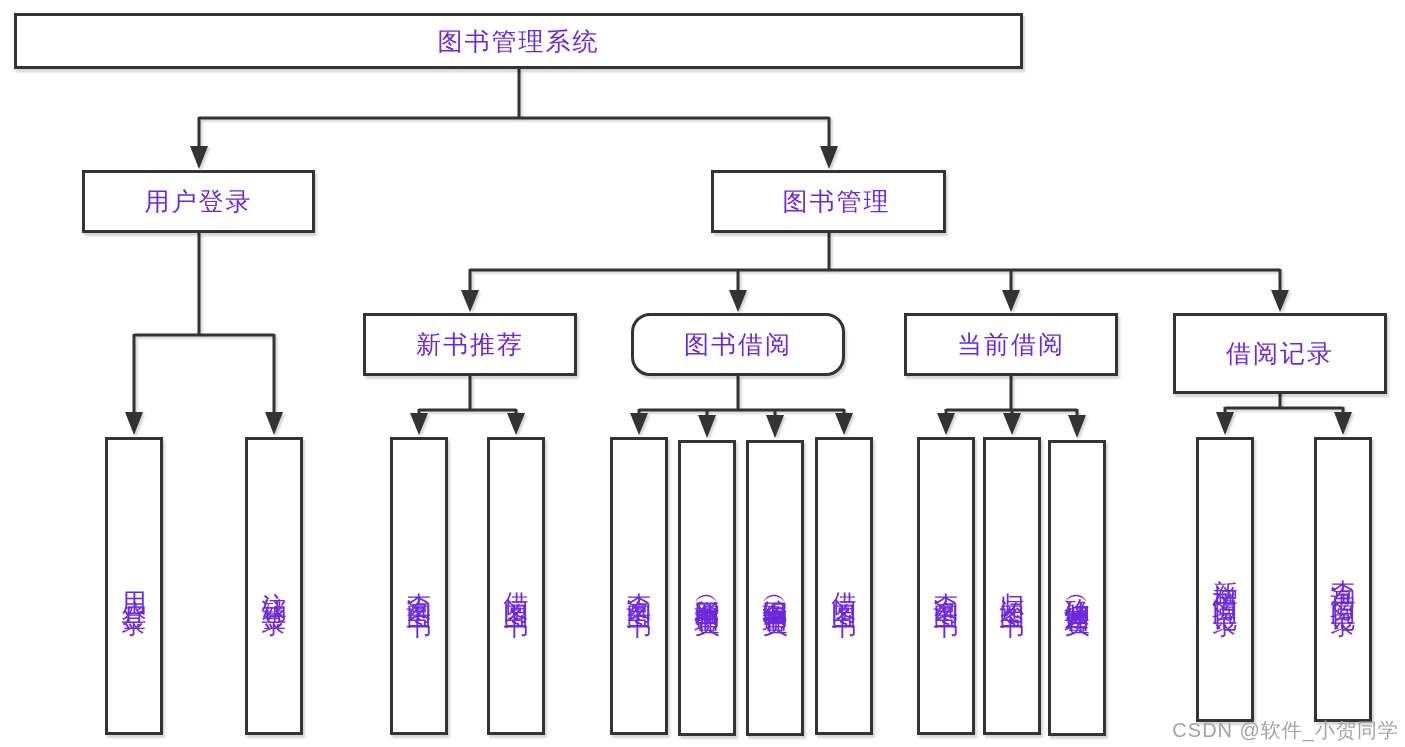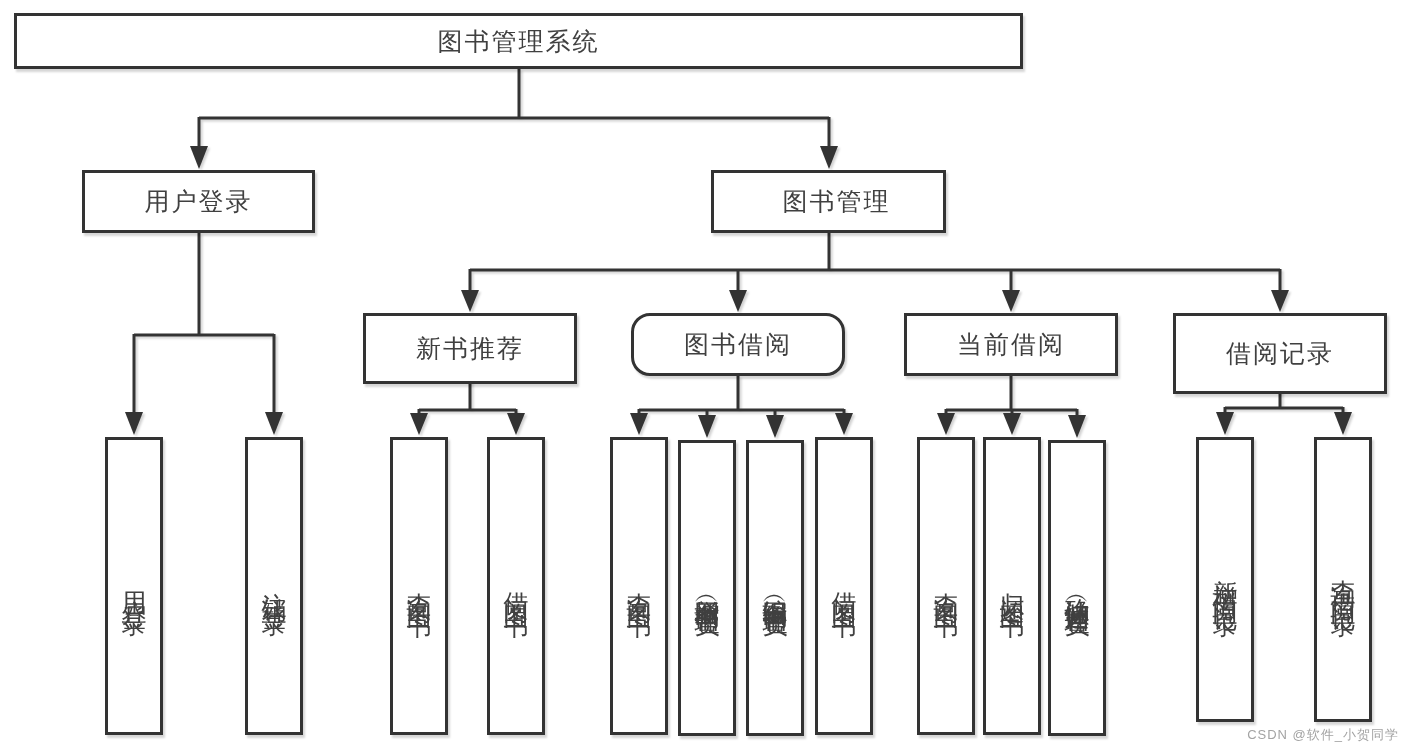--- a/index.html
+++ b/index.html
@@ -10,57 +10,57 @@
     font-family:"Liberation Sans","DejaVu Sans",sans-serif;
     overflow:hidden;
   }
   #edges{position:absolute;left:0;top:0;filter:drop-shadow(2px 2px 1px rgba(0,0,0,0.18));}
   .node{
     position:absolute;
     box-sizing:border-box;
     background:#ffffff;
     border:3px solid #333333;
     display:flex;align-items:center;justify-content:center;
-    color:#404040;
+    color:#6d28d9;
     font-size:25px;
     letter-spacing:2px;
     box-shadow:2px 3px 2px rgba(0,0,0,0.16);
     white-space:nowrap;
   }
   .vnode{
     writing-mode:vertical-rl;
     letter-spacing:7px;
     line-height:1;
   }
   .vnode-long{letter-spacing:2px;}
   
   .n-root {left:14px;  top:13px;  width:1009px;height:56px;}
   .n-l2-a {left:82px;  top:170px; width:233px; height:63px;}
   .n-l2-b {left:711px; top:170px; width:235px; height:63px;padding-left:16px;}
-  .n-l3-a {left:363px; top:313px; width:214px; height:71px;}
+  .n-l3-a {left:363px; top:313px; width:214px; height:63px;}
   .n-l3-b {left:631px; top:313px; width:214px; height:63px;border-radius:19px;}
   .n-l3-c {left:904px; top:313px; width:214px; height:63px;}
   .n-l3-d {left:1173px;top:313px; width:214px; height:81px;}
   .n-a1{left:105px; top:437px;width:58px;height:298px;}
   .n-a2{left:245px; top:437px;width:58px;height:298px;}
   .n-b1{left:390px; top:437px;width:58px;height:298px;}
   .n-b2{left:487px; top:437px;width:58px;height:298px;}
   .n-c1{left:610px; top:437px;width:58px;height:298px;}
   .n-c2{left:678px; top:440px;width:58px;height:296px;}
   .n-c3{left:746px; top:440px;width:58px;height:296px;}
   .n-c4{left:815px; top:437px;width:58px;height:298px;}
   .n-d1{left:917px; top:437px;width:58px;height:298px;}
   .n-d2{left:983px; top:437px;width:58px;height:298px;}
   .n-d3{left:1048px;top:440px;width:58px;height:296px;}
   .n-e1{left:1196px;top:437px;width:58px;height:285px;}
   .n-e2{left:1314px;top:437px;width:58px;height:285px;}
   .watermark{
     position:absolute;
     right:6px;bottom:3px;
-    font-size:13px;
+    font-size:20px;
     color:#a3a3a3;
     letter-spacing:1px;
   }
 </style>
 </head>
 <body>
 
 <div id="stage">
 
   <svg id="edges" width="1405" height="747" viewBox="0 0 1405 747" xmlns="http://www.w3.org/2000/svg">

